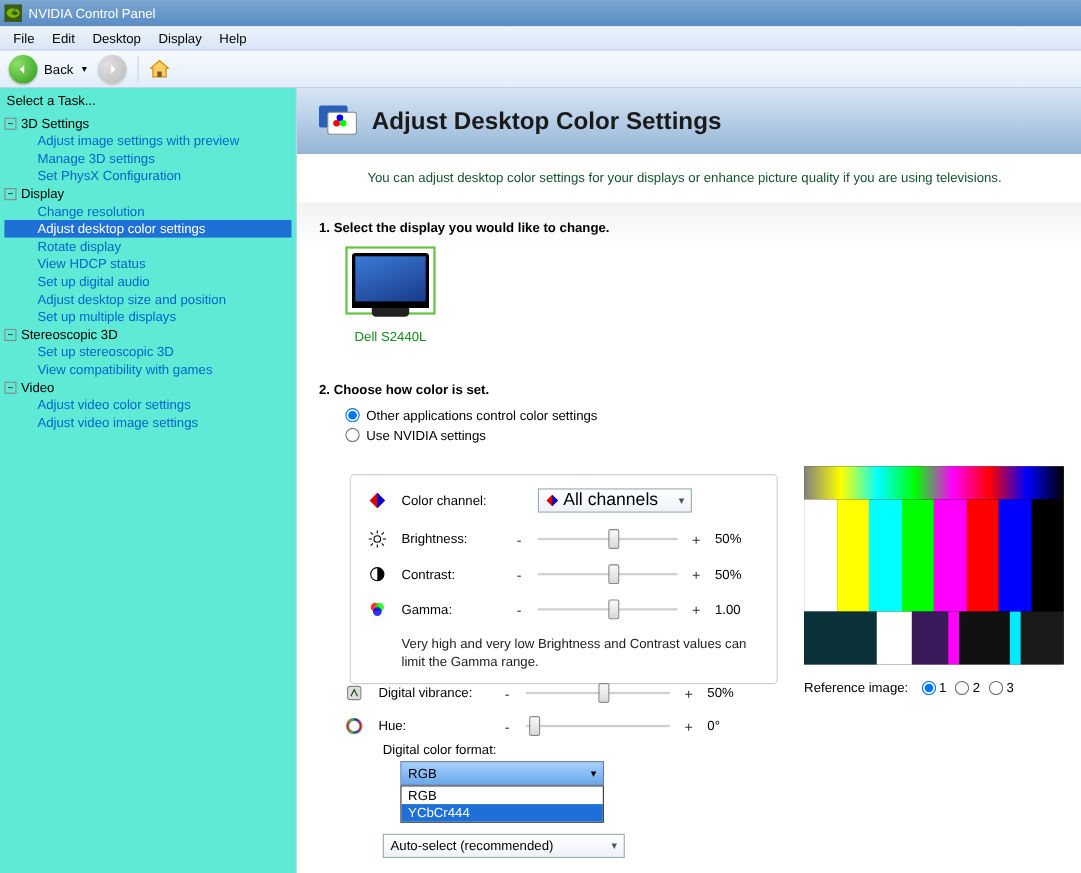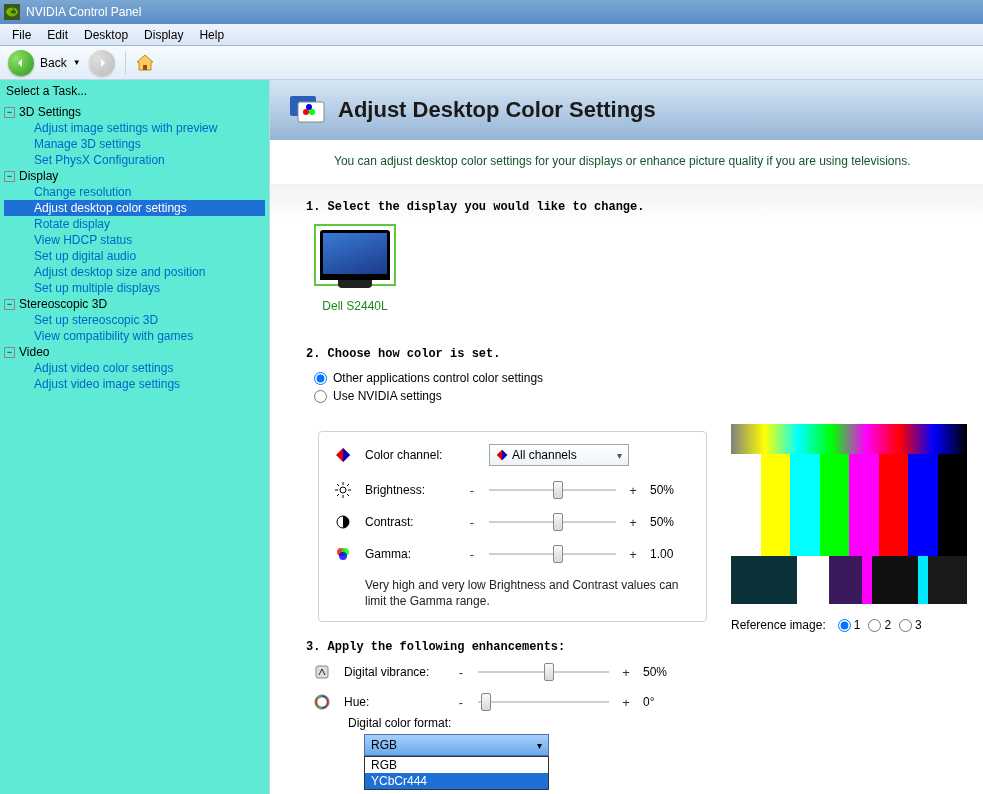--- a/index.html
+++ b/index.html
@@ -41,41 +41,41 @@
 
 .main { flex: 1; display: flex; flex-direction: column; overflow: hidden; }
 .page-header { background: linear-gradient(#d8e6f5, #94b5d6); padding: 10px 16px; display: flex; align-items: center; gap: 12px; }
 .page-header .hicon { width: 40px; height: 40px; position: relative; }
 .page-header h1 { font-size: 22px; font-weight: bold; color: #1a1a1a; }
 .page-desc { padding: 14px 16px 16px 64px; font-size: 12px; color: #14532d; background: #fff; }
 .content { flex: 1; padding: 10px 16px 20px 20px; background: linear-gradient(#f2f2f2 0, #fff 40px); display: flex; gap: 24px; overflow: hidden; position: relative; }
 .content-left { flex: 1; min-width: 0; }
 .content-right { width: 236px; padding-top: 230px; }
 
-.section-h { font-size: 12px; font-weight: bold; margin: 6px 0 10px 16px; font-family: Liberation Mono, monospace; }
+.section-h { font-size: 12px; font-weight: bold; margin: 6px 0 10px 0; }
 
 
 .display-thumb { margin-left: 24px; display: inline-block; text-align: center; }
 .display-thumb .frame { border: 2px solid #5fc63f; padding: 4px; background: #fff; display: inline-block; }
 .monitor { width: 70px; height: 50px; background: #000; border-radius: 3px 3px 0 0; position: relative; }
 .monitor::before { content: ""; position: absolute; inset: 3px 3px 6px 3px; background: linear-gradient(160deg, #3a7bd5, #1a3a8a); }
 .monitor::after { content: ""; position: absolute; bottom: -8px; left: 50%; transform: translateX(-50%); width: 34px; height: 8px; background: #222; border-radius: 0 0 4px 4px; }
 .display-label { color: #1a8a1a; font-size: 12px; margin-top: 10px; }
 
 
-.radio-row { margin-left: 24px; margin-bottom: 4px; display: flex; align-items: flex-end; gap: 6px; }
+.radio-row { margin-left: 24px; margin-bottom: 4px; display: flex; align-items: flex-start; gap: 6px; }
 .nvidia-settings-box { margin-left: 28px; border: 1px solid #d0d0d0; border-radius: 4px; padding: 12px 16px; display: grid; grid-template-columns: 20px 90px 14px 1fr 14px 40px; row-gap: 16px; column-gap: 10px; align-items: center; margin-top: 28px; }
 .setting-icon { width: 16px; height: 16px; display: inline-flex; align-items: center; justify-content: center; }
 .setting-label { font-size: 12px; }
 .plusminus { font-size: 13px; color: #333; text-align: center; }
 .slider-track { height: 2px; background: #cfcfcf; position: relative; }
 .slider-thumb { position: absolute; top: -8px; width: 10px; height: 18px; background: linear-gradient(#fafafa, #d8d8d8); border: 1px solid #888; border-radius: 2px; }
 .slider-val { font-size: 12px; white-space: nowrap; }
 .channel-select { grid-column: 4 / 7; }
-.select-box { height: 22px; border: 1px solid #9aa; background: linear-gradient(#fff, #eef2f8); display: flex; align-items: center; padding: 0 6px; font-size: 12px; min-width: 140px; position: relative; }
+.select-box { height: 22px; border: 1px solid #9aa; background: linear-gradient(#fff, #eef2f8); display: flex; align-items: center; padding: 0 6px; font-size: 16px; min-width: 140px; position: relative; }
 .select-box::after { content: "▾"; position: absolute; right: 6px; font-size: 10px; color: #555; }
 .note { grid-column: 2 / 7; font-size: 12px; color: #222; line-height: 1.3; }
 
 
 .enhance-grid { margin-left: 24px; display: grid; grid-template-columns: 20px 100px 14px 1fr 14px 40px; row-gap: 14px; column-gap: 10px; align-items: center; padding-right: 24px; }
 .dcf-block { margin-left: 34px; margin-top: 6px; }
 .dcf-label { font-size: 12px; margin-left: 24px; margin-bottom: 4px; }
 .dropdown-open { margin-left: 40px; width: 185px; position: relative; }
 .dropdown-open .db-main { height: 22px; background: linear-gradient(#a8d0ff, #6aa8e8); border: 1px solid #4a70a8; display: flex; align-items: center; padding: 0 6px; font-size: 12px; position: relative; }
 .dropdown-open .db-main::after { content: "▾"; position: absolute; right: 6px; font-size: 10px; }
@@ -271,21 +271,20 @@
           <div class="slider-track">
               <div class="slider-thumb" style="left:50%"></div>
             </div>
           <span class="plusminus">+</span>
           <span class="slider-val">1.00</span>
 
           <div class="note">Very high and very low Brightness and Contrast values can limit the Gamma range.</div>
         </div>
 
         
-        <div class="section-h" style="margin-top:18px">3. Apply the following enhancements:</div>
 
         <div class="enhance-grid">
           <span class="setting-icon">
               <svg viewBox="0 0 16 16">
                 <rect x="2" y="2" width="12" height="12" rx="2" fill="#ddd" stroke="#888"></rect>
                 <path d="M5 11l3-6 3 6" stroke="#040" fill="none"></path>
               </svg>
             </span>
           <span class="setting-label">Digital vibrance:</span>
           <span class="plusminus">-</span>

